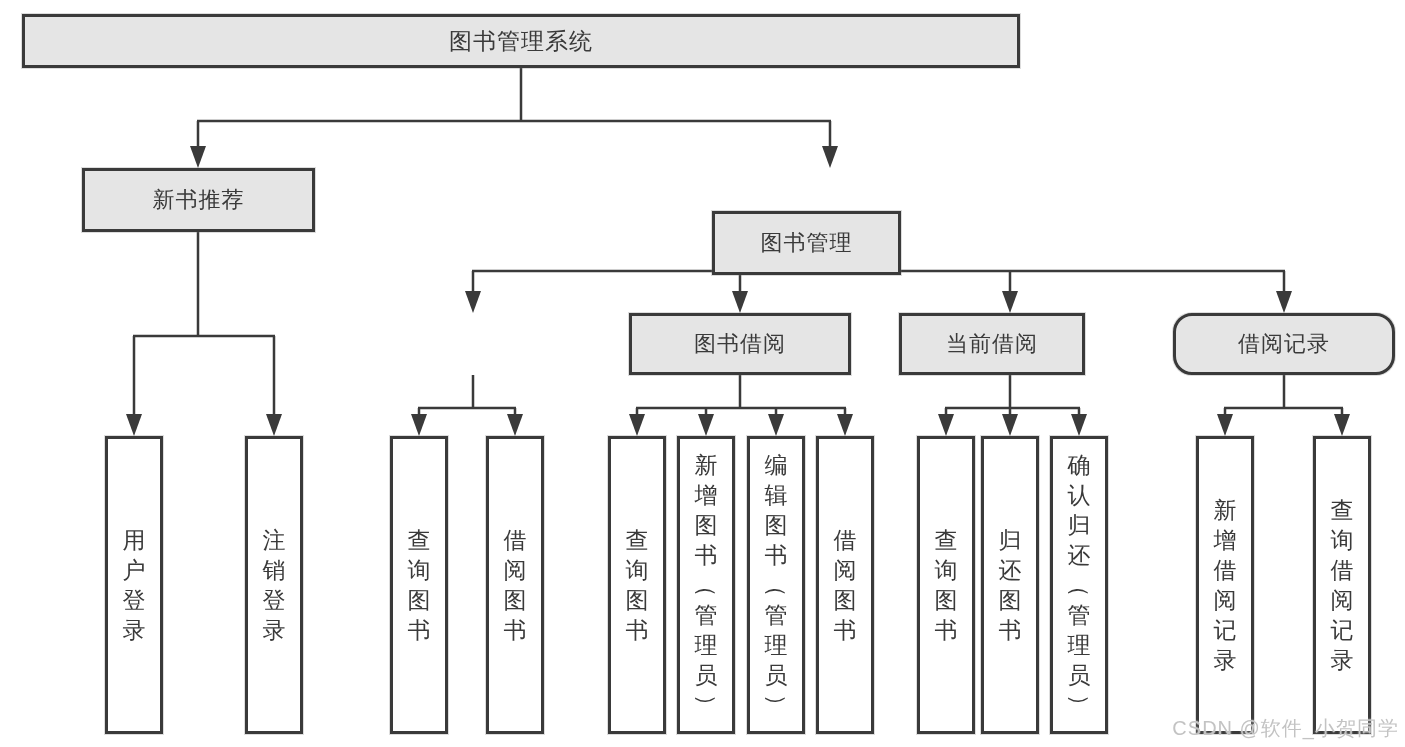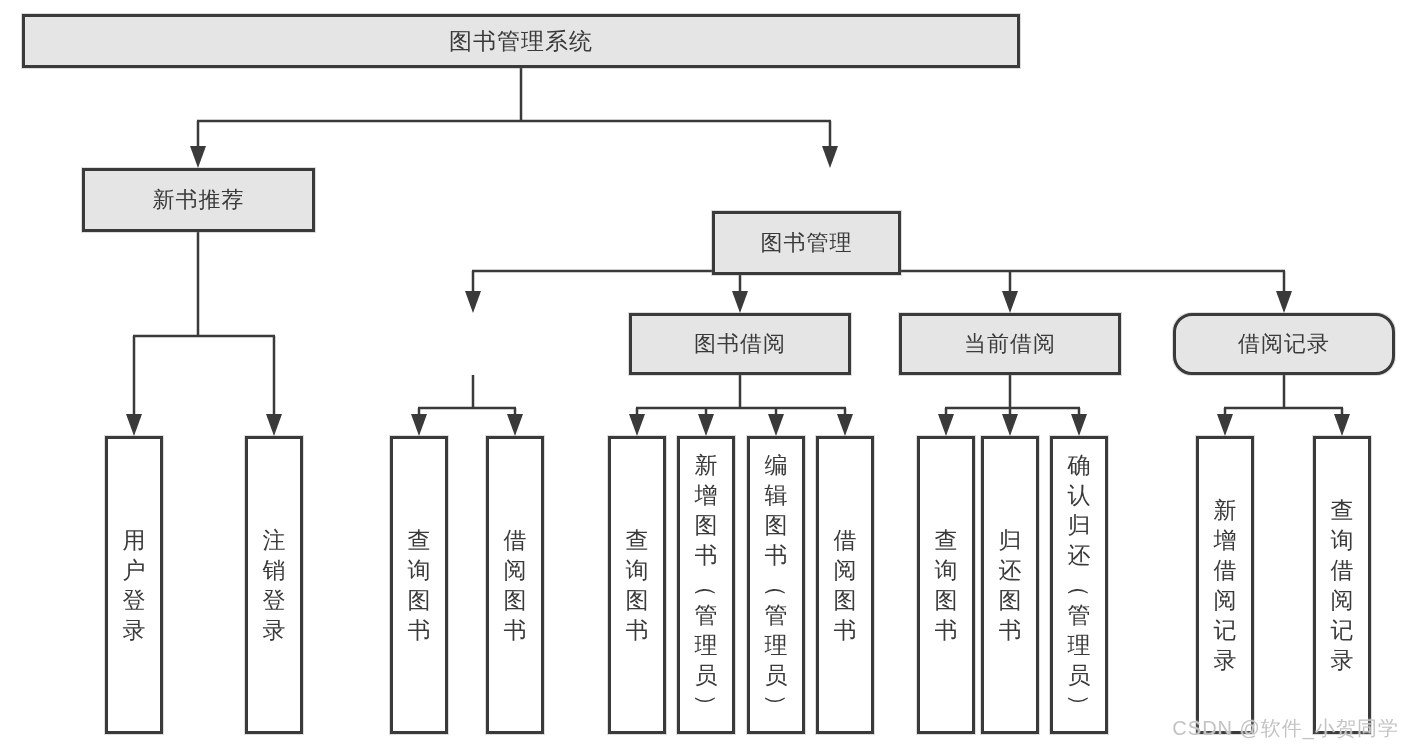--- a/index.html
+++ b/index.html
@@ -112,21 +112,21 @@
 
   <div class="node root" style="left:22px; top:14px; width:998px; height:54px;">图书管理系统</div>
 
   <div class="node" style="left:82px; top:168px; width:233px; height:64px;">新书推荐</div>
 
   <div class="node" style="left:712px; top:168px; width:189px; height:64px;margin-top:43px;">图书管理</div>
 
 
   <div class="node" style="left:629px; top:313px; width:222px; height:62px;">图书借阅</div>
 
-  <div class="node" style="left:899px; top:313px; width:222px; height:62px;">当前借阅</div>
+  <div class="node" style="left:899px; top:313px; width:186px; height:62px;">当前借阅</div>
 
   <div class="node" style="left:1173px; top:313px; width:222px; height:62px;border-radius:19px;">借阅记录</div>
 
   <div class="leaf" style="left:105px;">
       <span class="vc">用</span>
       <span class="vc">户</span>
       <span class="vc">登</span>
       <span class="vc">录</span>
     </div>
   <div class="leaf" style="left:245px;">

